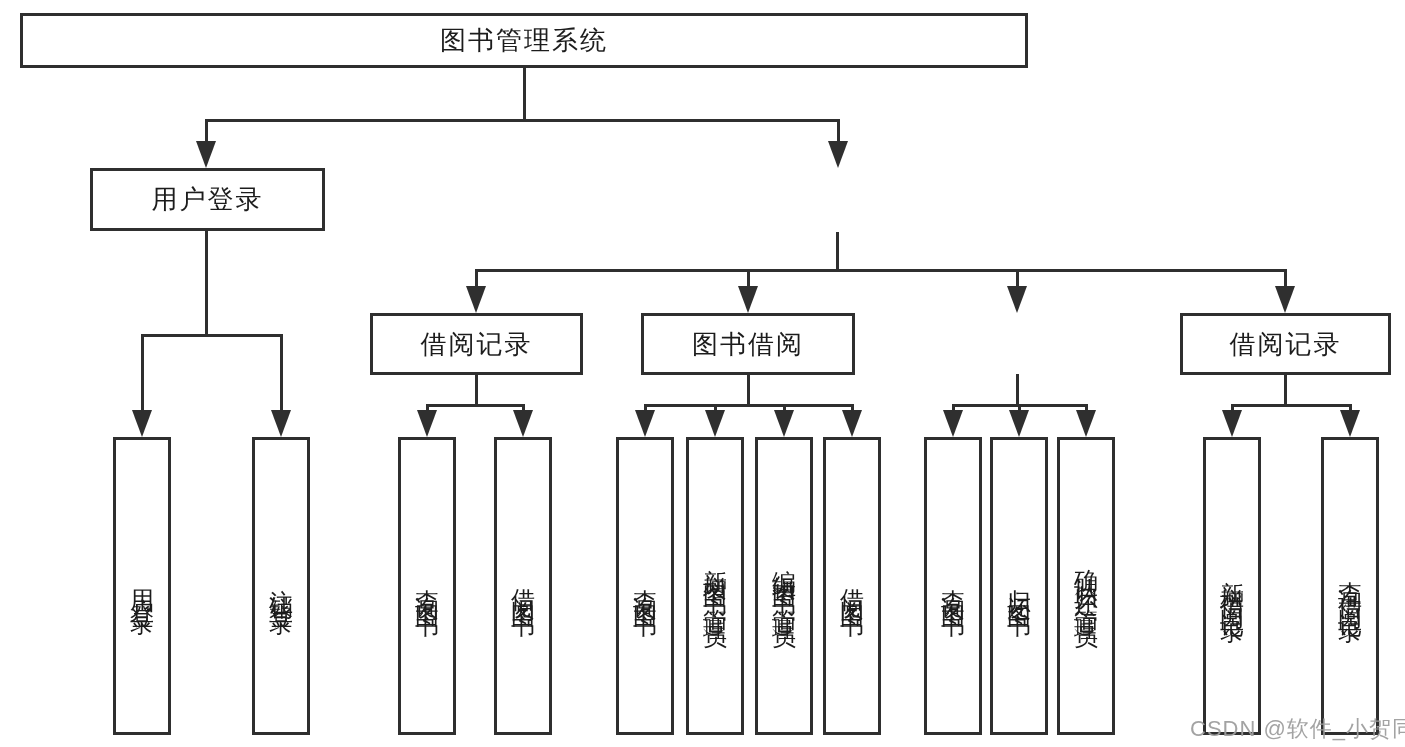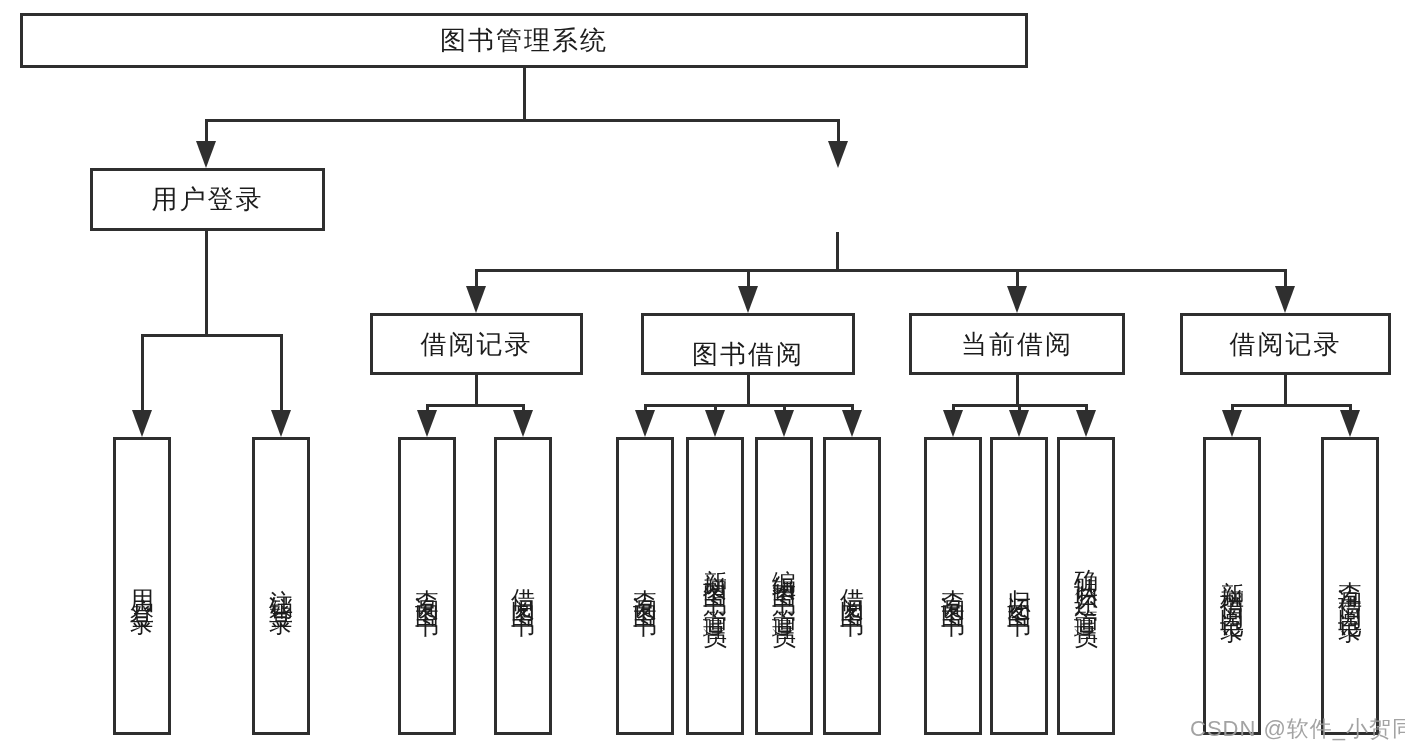--- a/index.html
+++ b/index.html
@@ -102,25 +102,22 @@
   <div class="vline" style="left:739px; top:269px; height:20px;"></div>
   <div class="arrowhead" style="left:730px; top:286px;"></div>
   <div class="vline" style="left:1008px; top:269px; height:20px;"></div>
   <div class="arrowhead" style="left:999px; top:286px;"></div>
   <div class="vline" style="left:1276px; top:269px; height:20px;"></div>
   <div class="arrowhead" style="left:1267px; top:286px;"></div>
 
   <div class="box" style="left:362px; top:313px; width:213px; height:62px;">
     <span>借阅记录</span>
   </div>
-  <div class="box" style="left:633px; top:313px; width:214px; height:62px;align-items:flex-end;">
+  <div class="box" style="left:633px; top:313px; width:214px; height:62px;">
     <span>图书借阅</span>
-  </div>
-  <div class="box" style="left:901px; top:313px; width:216px; height:62px;">
-    <span>当前借阅</span>
   </div>
   <div class="box" style="left:1172px; top:313px; width:211px; height:62px;">
     <span>借阅记录</span>
   </div>
 
   <div class="vline" style="left:467px; top:374px; height:33px;"></div>
   <div class="hline" style="left:418px; top:404px; width:99px;"></div>
   <div class="vline" style="left:418px; top:404px; height:10px;"></div>
   <div class="arrowhead" style="left:409px; top:410px;"></div>
   <div class="vline" style="left:514px; top:404px; height:10px;"></div>

